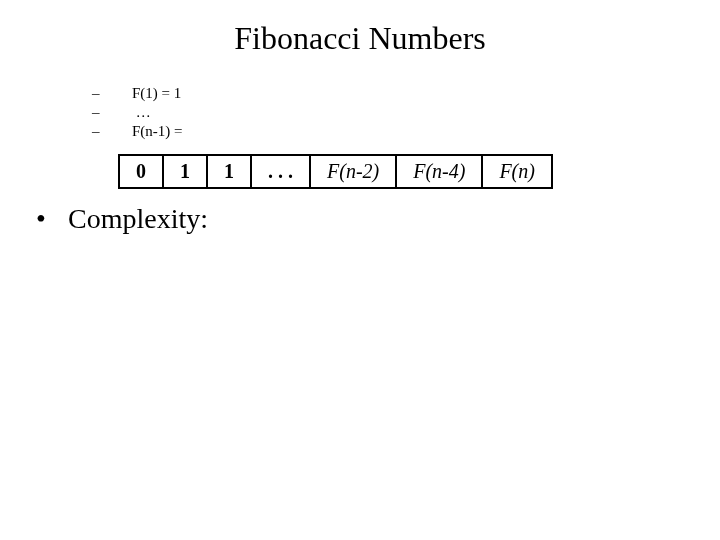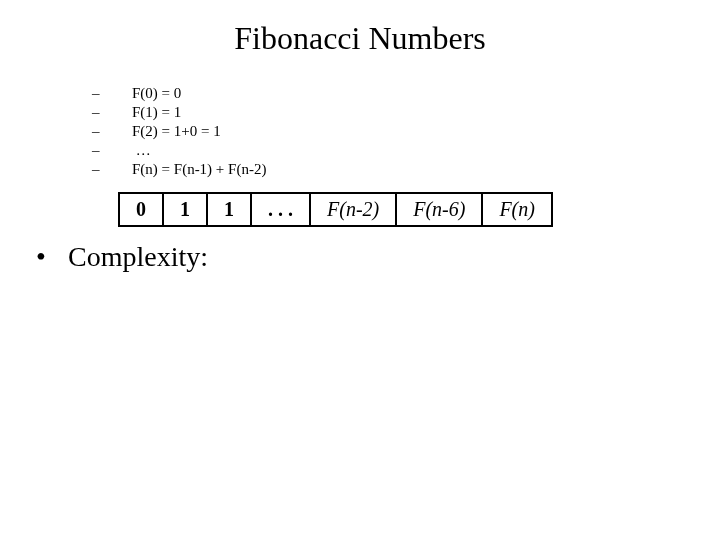--- a/index.html
+++ b/index.html
@@ -89,37 +89,35 @@
   </style>
 </head>
 <body>
 
 <div class="slide">
 
   <h1 class="title">Fibonacci Numbers</h1>
 
 
   <div class="lvl2-group">
-    <p class="lvl2"><span class="dash">–</span><span>F(0) = 0</span></p>
     <p class="lvl2"><span class="dash">–</span><span>F(1) = 1</span></p>
-    <p class="lvl2"><span class="dash">–</span><span>F(2) = 1+0 = 1</span></p>
     <p class="lvl2"><span class="dash">–</span><span>   …</span></p>
-    <p class="lvl2"><span class="dash">–</span><span>F(n) = F(n-1) + F(n-2)</span></p>
+    <p class="lvl2"><span class="dash">–</span><span>F(n-1) =</span></p>
   </div>
 
   <div class="array-img">
     <table class="array-table">
       <tbody>
           <tr>
         <td>0</td>
         <td>1</td>
         <td>1</td>
         <td>. . .</td>
         <td><em>F(n-2)</em></td>
-        <td><em>F(n-6)</em></td>
+        <td><em>F(n-4)</em></td>
         <td><em>F(n)</em></td>
       </tr>
     </tbody>
       </table>
   </div>
 
   <p class="lvl1b">
     <span class="bullet">•</span><span>Complexity:</span>
   </p>
   <div class="lvl2-group" style="margin-left:92px; margin-bottom:0;">

